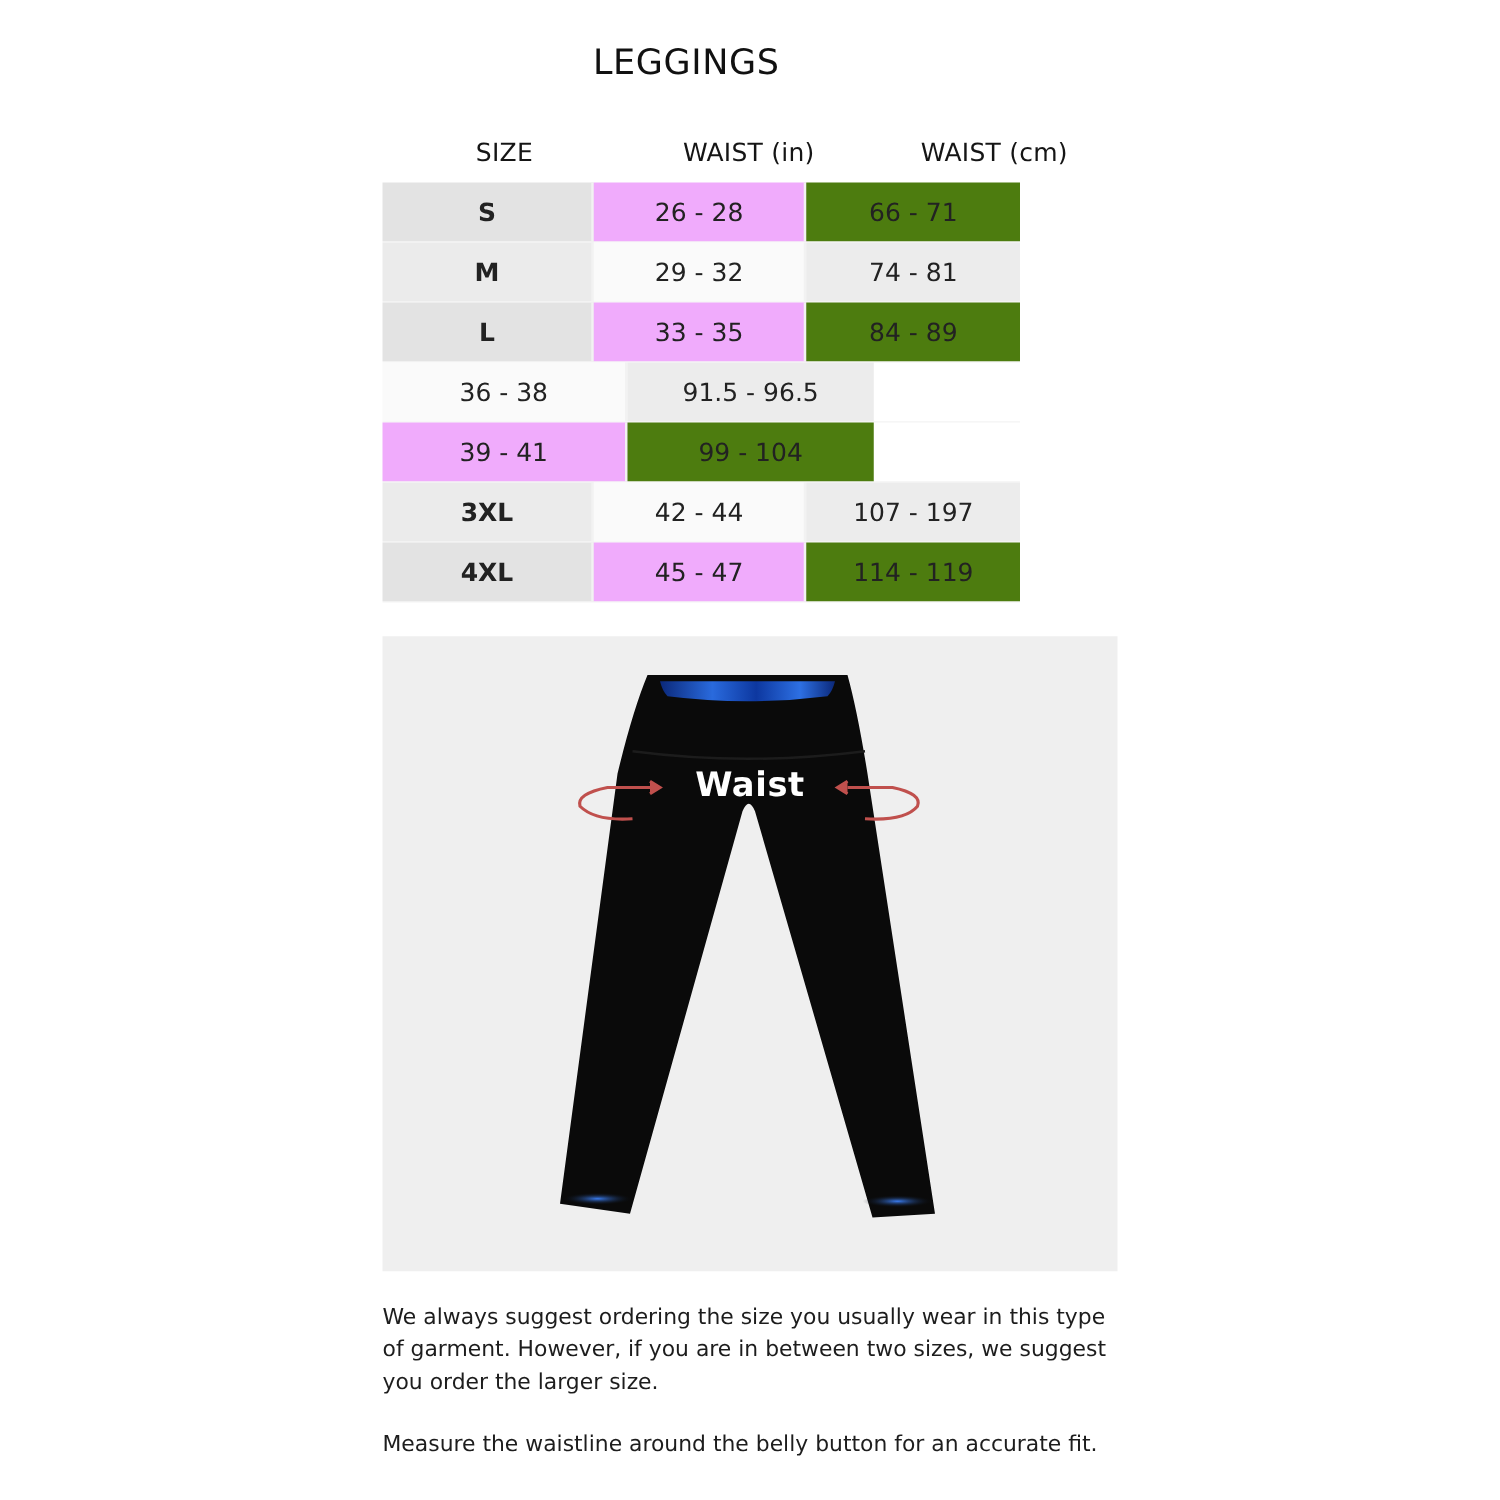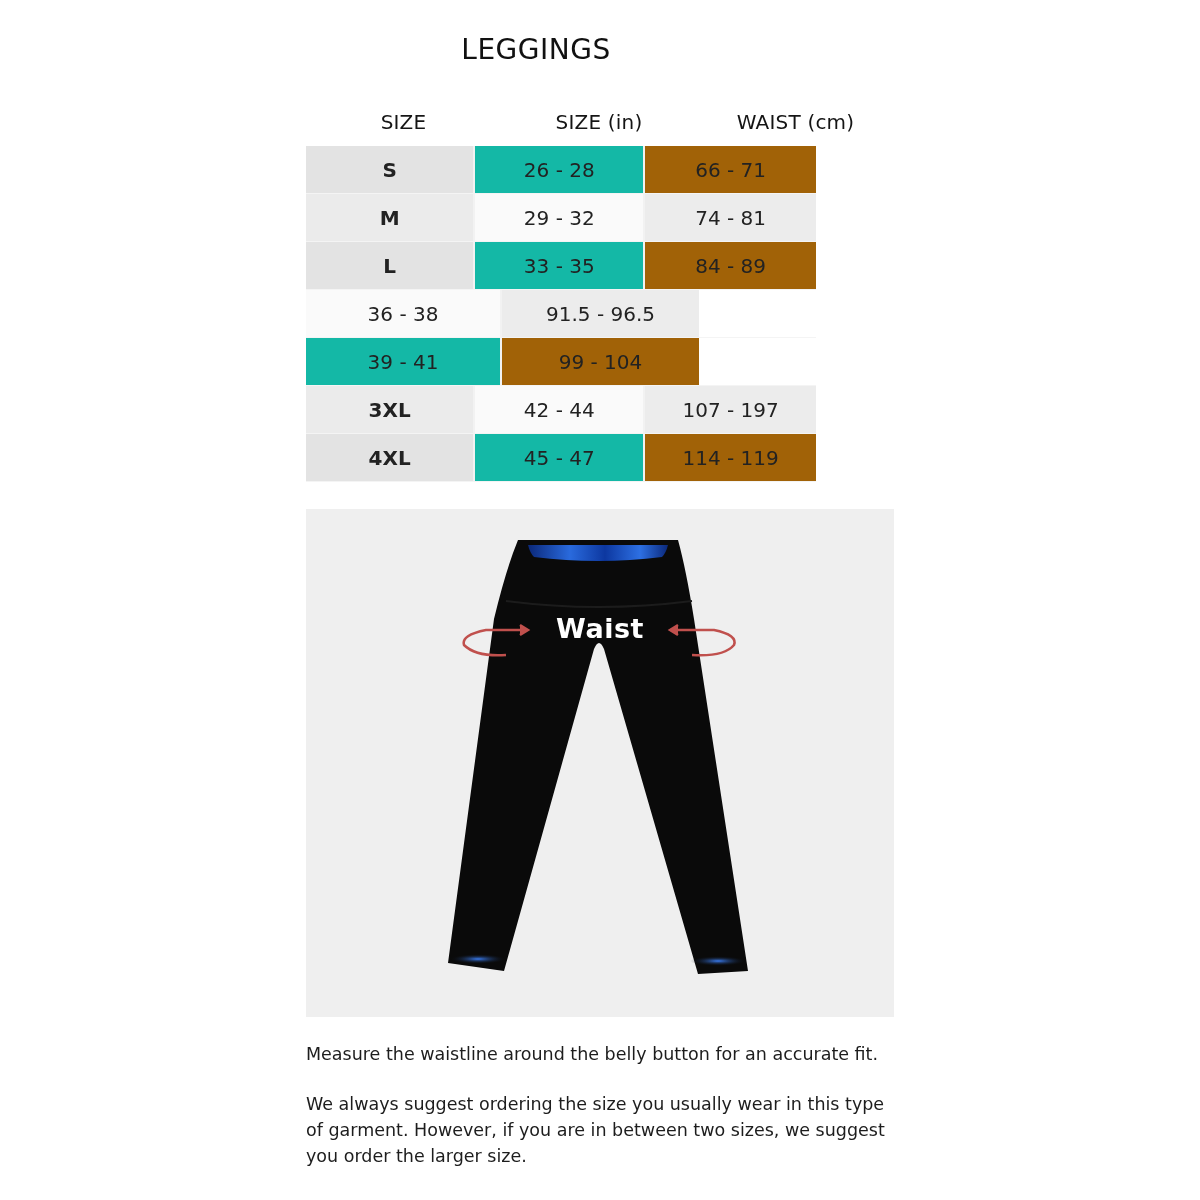--- a/index.html
+++ b/index.html
@@ -18,20 +18,21 @@
     .title {
       position: absolute;
       left: 0;
       width: 1072px;
       top: 33px;
       text-align: center;
       font-size: 28px;
       font-weight: 500;
       letter-spacing: 0.5px;
       color: #111;
+      padding-left: 13px;
     }
     .size-table {
       position: absolute;
       left: 306px;
       top: 98px;
       width: 510px;
     }
     .header-row {
       display: flex;
       height: 48px;
@@ -66,25 +67,25 @@
       font-size: 20px;
       color: #222;
       box-sizing: border-box;
     }
     .row .cell.size {
       background: #e3e3e3;
       font-weight: bold;
       border-right: 2px solid #f2f2f2;
     }
     .row .cell.inch {
-      background: #14b8a6;
+      background: #f0abfc;
       border-right: 2px solid #f2f2f2;
     }
     .row .cell.cm {
-      background: #a16207;
+      background: #4d7c0f;
     }
     .row:nth-child(even) .cell.size { background: #ebebeb; }
     .row:nth-child(even) .cell.inch { background: #fafafa; }
     .row:nth-child(even) .cell.cm { background: #ececec; }
 
     .illustration-panel {
       position: absolute;
       left: 306px;
       top: 509px;
       width: 588px;
@@ -121,21 +122,21 @@
     }
   </style>
 </head>
 <body>
 
 <div class="title">LEGGINGS</div>
 
 <div class="size-table">
   <div class="header-row">
     <div class="hcell c1">SIZE</div>
-    <div class="hcell c2">SIZE (in)</div>
+    <div class="hcell c2">WAIST (in)</div>
     <div class="hcell c3">WAIST (cm)</div>
   </div>
   <div class="rows">
     <div class="row">
       <div class="cell size c1">S</div>
       <div class="cell inch c2">26 - 28</div>
       <div class="cell cm c3">66 - 71</div>
     </div>
     <div class="row">
       <div class="cell size c1">M</div>
@@ -209,15 +210,15 @@
       <path d="M 220 121 L 180 121 Q 155 126 158 136 Q 170 148 200 146"></path>
       <path d="M 214 116 L 222 121 L 214 126" fill="#c0504d"></path>
       <path d="M 372 121 L 408 121 Q 432 126 428 136 Q 418 148 386 146"></path>
       <path d="M 372 116 L 364 121 L 372 126" fill="#c0504d"></path>
     </g>
   </svg>
   <div class="waist-label">Waist</div>
 </div>
 
 <div class="notes">
+  <p>We always suggest ordering the size you usually wear in this type of garment. However, if you are in between two sizes, we suggest you order the larger size.</p>
   <p>Measure the waistline around the belly button for an accurate fit.</p>
-  <p>We always suggest ordering the size you usually wear in this type of garment. However, if you are in between two sizes, we suggest you order the larger size.</p>
 </div>
 
 </body></html>

